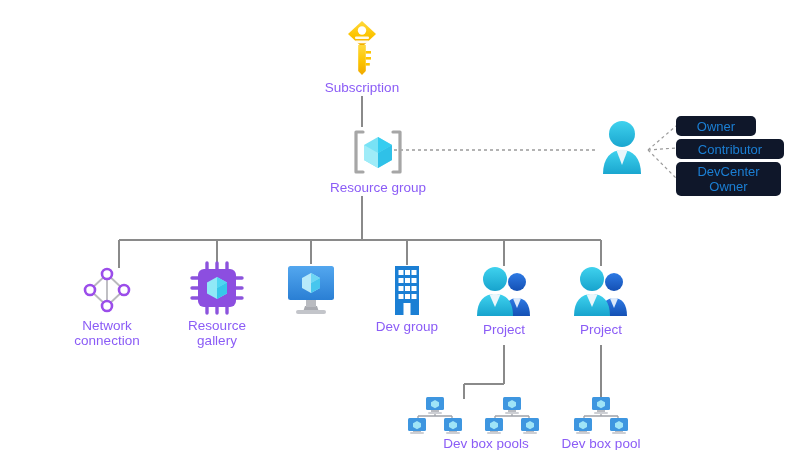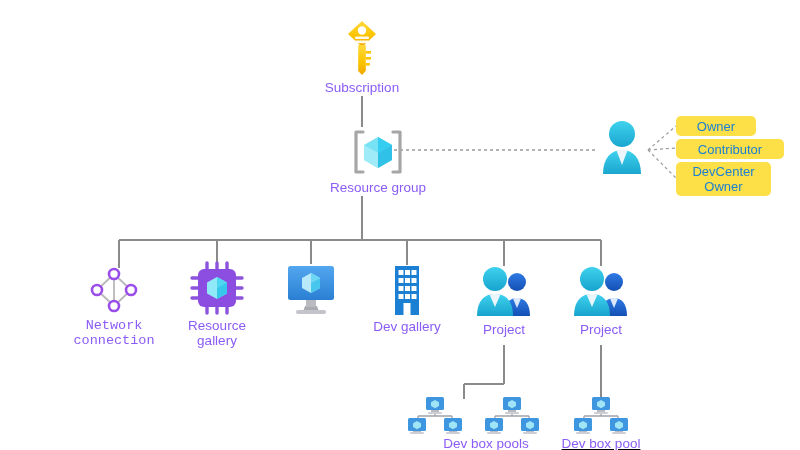--- a/index.html
+++ b/index.html
@@ -9,21 +9,21 @@
     overflow:hidden;position:relative;
   }
   #canvas{position:absolute;left:0;top:0;width:800px;height:450px;}
   .node{position:absolute;text-align:center;}
   .node .label{
     color:#8b5cf6;font-size:13.5px;line-height:15px;white-space:pre-line;
     margin-top:2px;
   }
   .icon-wrap{display:flex;align-items:flex-end;justify-content:center;}
   .badge{
-    position:absolute;background:#fde047;color:#1b7fd4;
+    position:absolute;background:#0f172a;color:#1b7fd4;
     font-size:13px;line-height:15px;border-radius:5px;
     display:flex;align-items:center;justify-content:center;
     text-align:center;white-space:pre-line;
   }
   svg.lines{position:absolute;left:0;top:0;pointer-events:none;}
 </style>
 </head>
 <body>
 
 <div id="canvas">
@@ -110,24 +110,24 @@
         </defs>
         <circle cx="25" cy="16" r="13" fill="url(#gP1)"></circle>
         <path d="M6 56 C6 40 14 32 25 32 C36 32 44 40 44 56 Z" fill="url(#gP1)"></path>
         <path d="M19.5 32.5 L25 47 L30.5 32.5 C28.8 31.6 21.2 31.6 19.5 32.5 Z" fill="#eaf6fb"></path>
       </svg>
     </div>
   </div>
 
   <div class="badge" style="left:676px;top:116px;width:80px;height:20px;">Owner</div>
   <div class="badge" style="left:676px;top:139px;width:108px;height:20px;">Contributor</div>
-  <div class="badge" style="left:676px;top:162px;width:95px;height:34px;">DevCenter
+  <div class="badge" style="left:676px;top:162px;width:105px;height:34px;">DevCenter
 Owner</div>
 
-  <div class="node" style="left:64px;top:264px;width:100px;font-family:Liberation Mono, monospace;">
+  <div class="node" style="left:57px;top:264px;width:100px;">
     <div class="icon-wrap" style="height:52px;">
       <svg width="58" height="52" viewBox="0 0 58 52">
         <g stroke="#b9b9bd" stroke-width="1.8" fill="none">
           <line x1="29" y1="10" x2="12" y2="26"></line>
             <line x1="29" y1="10" x2="46" y2="26"></line>
           <line x1="12" y1="26" x2="29" y2="42"></line>
             <line x1="46" y1="26" x2="29" y2="42"></line>
           <line x1="29" y1="10" x2="29" y2="42"></line>
         </g>
         <g fill="#ffffff" stroke="#9b4dea" stroke-width="2.6">
@@ -203,21 +203,21 @@
           <rect x="12.5" y="23" width="5" height="5"></rect>
             <rect x="19" y="23" width="5" height="5"></rect>
             <rect x="25.5" y="23" width="5" height="5"></rect>
           <rect x="12.5" y="31" width="5" height="5"></rect>
             <rect x="19" y="31" width="5" height="5"></rect>
             <rect x="25.5" y="31" width="5" height="5"></rect>
           <rect x="17.5" y="40" width="7" height="12"></rect>
         </g>
       </svg>
     </div>
-    <div class="label">Dev gallery</div>
+    <div class="label">Dev group</div>
   </div>
 
   <div class="node" style="left:454px;top:262px;width:100px;">
     <div class="icon-wrap" style="height:58px;">
       <svg width="62" height="56" viewBox="0 0 62 56">
         <defs>
           <linearGradient id="gPa" x1="0" y1="0" x2="0" y2="1">
             <stop offset="0%" stop-color="#3fd2ee"></stop>
               <stop offset="100%" stop-color="#17a3cd"></stop>
           </linearGradient>
@@ -307,21 +307,21 @@
           <rect x="40" y="22" width="18" height="13" rx="1.5" fill="#3e96e0"></rect>
           <path d="M49 25 L53 27.2 L53 31 L49 33.2 L45 31 L45 27.2 Z" fill="#9fe4f7"></path>
           <rect x="45" y="35" width="8" height="2" fill="#b9bbc0"></rect>
           <rect x="42" y="36" width="14" height="2" rx="1" fill="#cdcfd4"></rect>
         </g>
       </svg>
     </div>
     <div class="label" style="margin-left:-52px;">Dev box pools</div>
   </div>
 
-  <div class="node" style="left:551px;top:396px;width:100px;text-decoration:underline;">
+  <div class="node" style="left:551px;top:396px;width:100px;">
     <div class="icon-wrap" style="height:38px;">
       <svg width="62" height="38" viewBox="0 0 62 38">
         <g stroke="#9fa2a8" stroke-width="1.3" fill="none">
           <line x1="31" y1="14" x2="31" y2="20"></line>
             <line x1="14" y1="20" x2="48" y2="20"></line>
           <line x1="14" y1="20" x2="14" y2="24"></line>
             <line x1="48" y1="20" x2="48" y2="24"></line>
         </g>
         <g>
           <rect x="22" y="1" width="18" height="13" rx="1.5" fill="#3e96e0"></rect>

